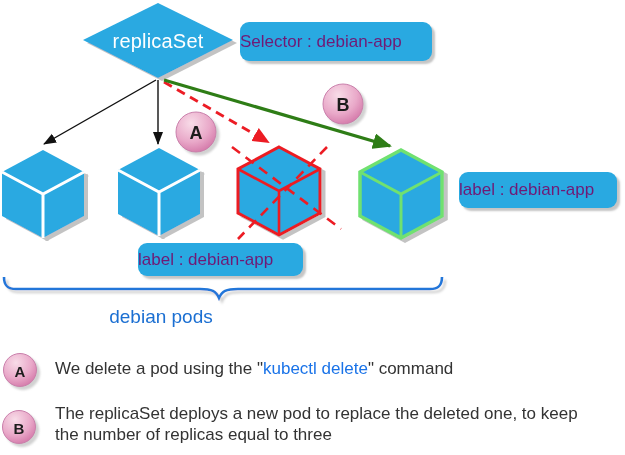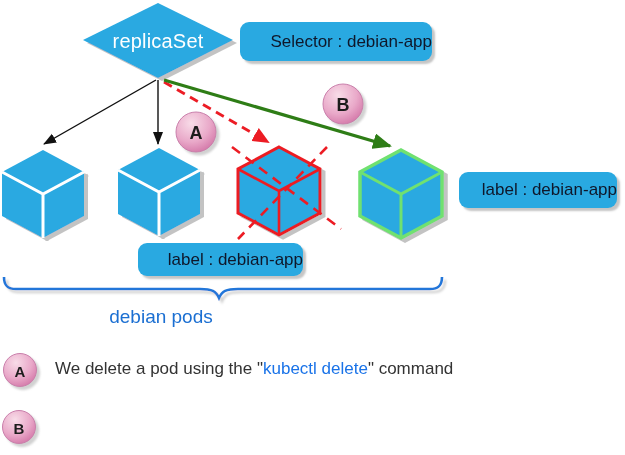--- a/index.html
+++ b/index.html
@@ -7,21 +7,21 @@
     position:relative;width:625px;height:455px;overflow:hidden;background:#ffffff;
     font-family:"Liberation Sans","DejaVu Sans",sans-serif;
   }
   #diagram-svg{position:absolute;left:0;top:0;}
   .overlay{position:absolute;z-index:2;}
   .diamond-text{
     left:83px;top:30px;width:150px;text-align:center;
     color:#fff;font-size:20px;letter-spacing:.2px;
   }
   .bubble{
-    background:#29A9E1;color:#0f172a;font-size:17px;text-align:right;
+    background:#29A9E1;color:#701a75;font-size:17px;text-align:left;
     border-radius:9px;box-shadow:3px 3px 2px rgba(150,150,150,.55);
     white-space:nowrap;
   }
   .bubble.selector{left:240px;top:22px;width:192px;height:39px;line-height:39px;}
   .bubble.center-label{left:138px;top:243px;width:165px;height:33px;line-height:33px;}
   .bubble.right-label{left:459px;top:172px;width:158px;height:36px;line-height:36px;}
   .brace-caption{
     left:61px;top:306px;width:200px;text-align:center;
     color:#1B6FD2;font-size:19px;
   }
@@ -116,14 +116,15 @@
   <div class="overlay bubble center-label">label : debian-app</div>
 
   <div class="overlay bubble right-label">label : debian-app</div>
 
   <div class="overlay note note-a">
     <span>We delete a pod using the "</span><span class="link">kubectl delete</span><span>" command</span>
   </div>
 
   <div class="overlay brace-caption">debian pods</div>
 
+  <div class="overlay note note-b">The replicaSet deploys a new pod to replace the deleted one, to keep the number of replicas equal to three</div>
 
 </div>
 
 </body></html>

